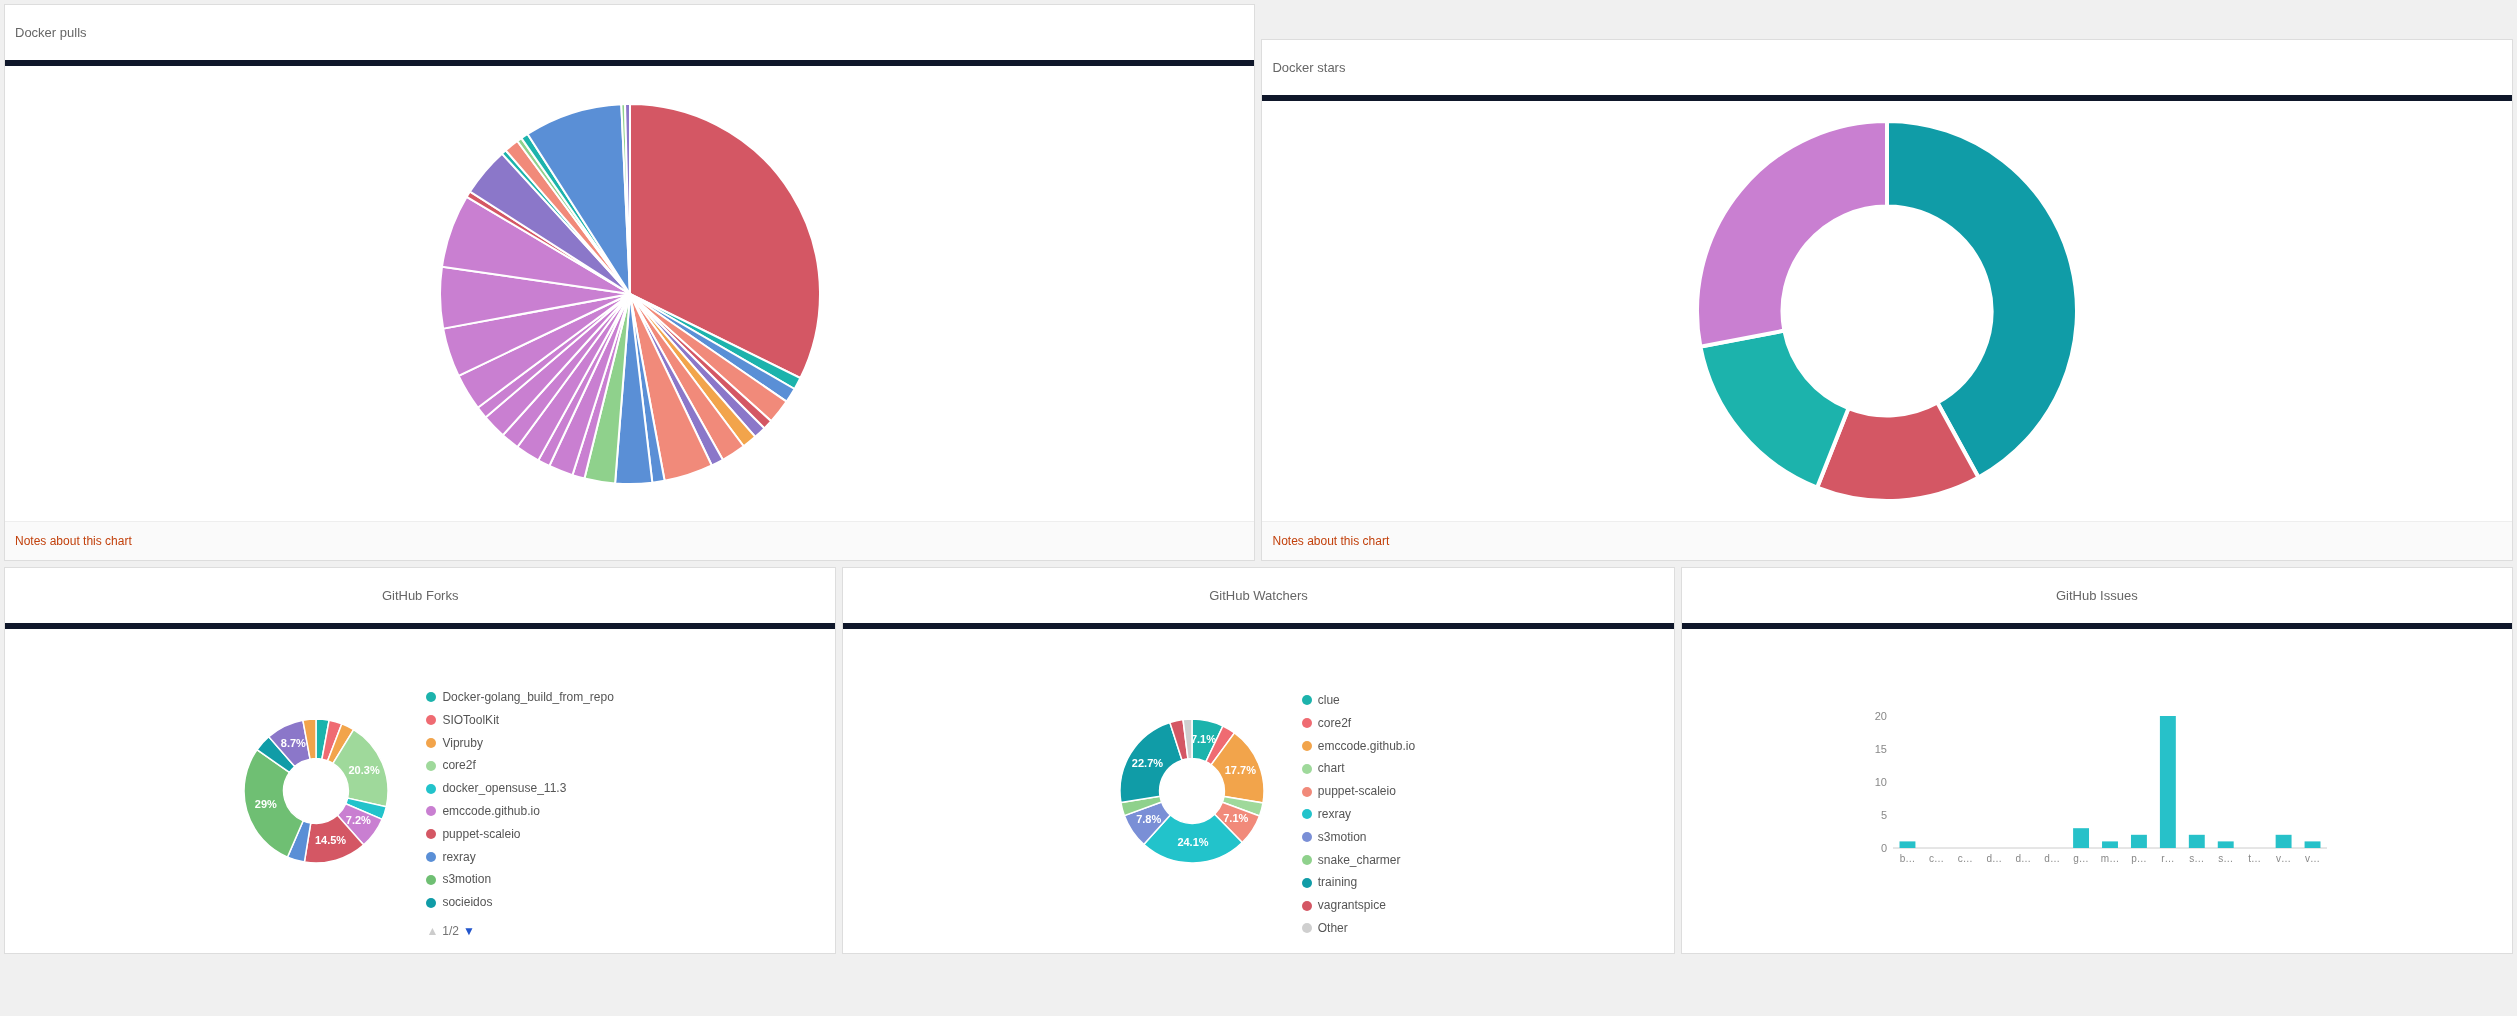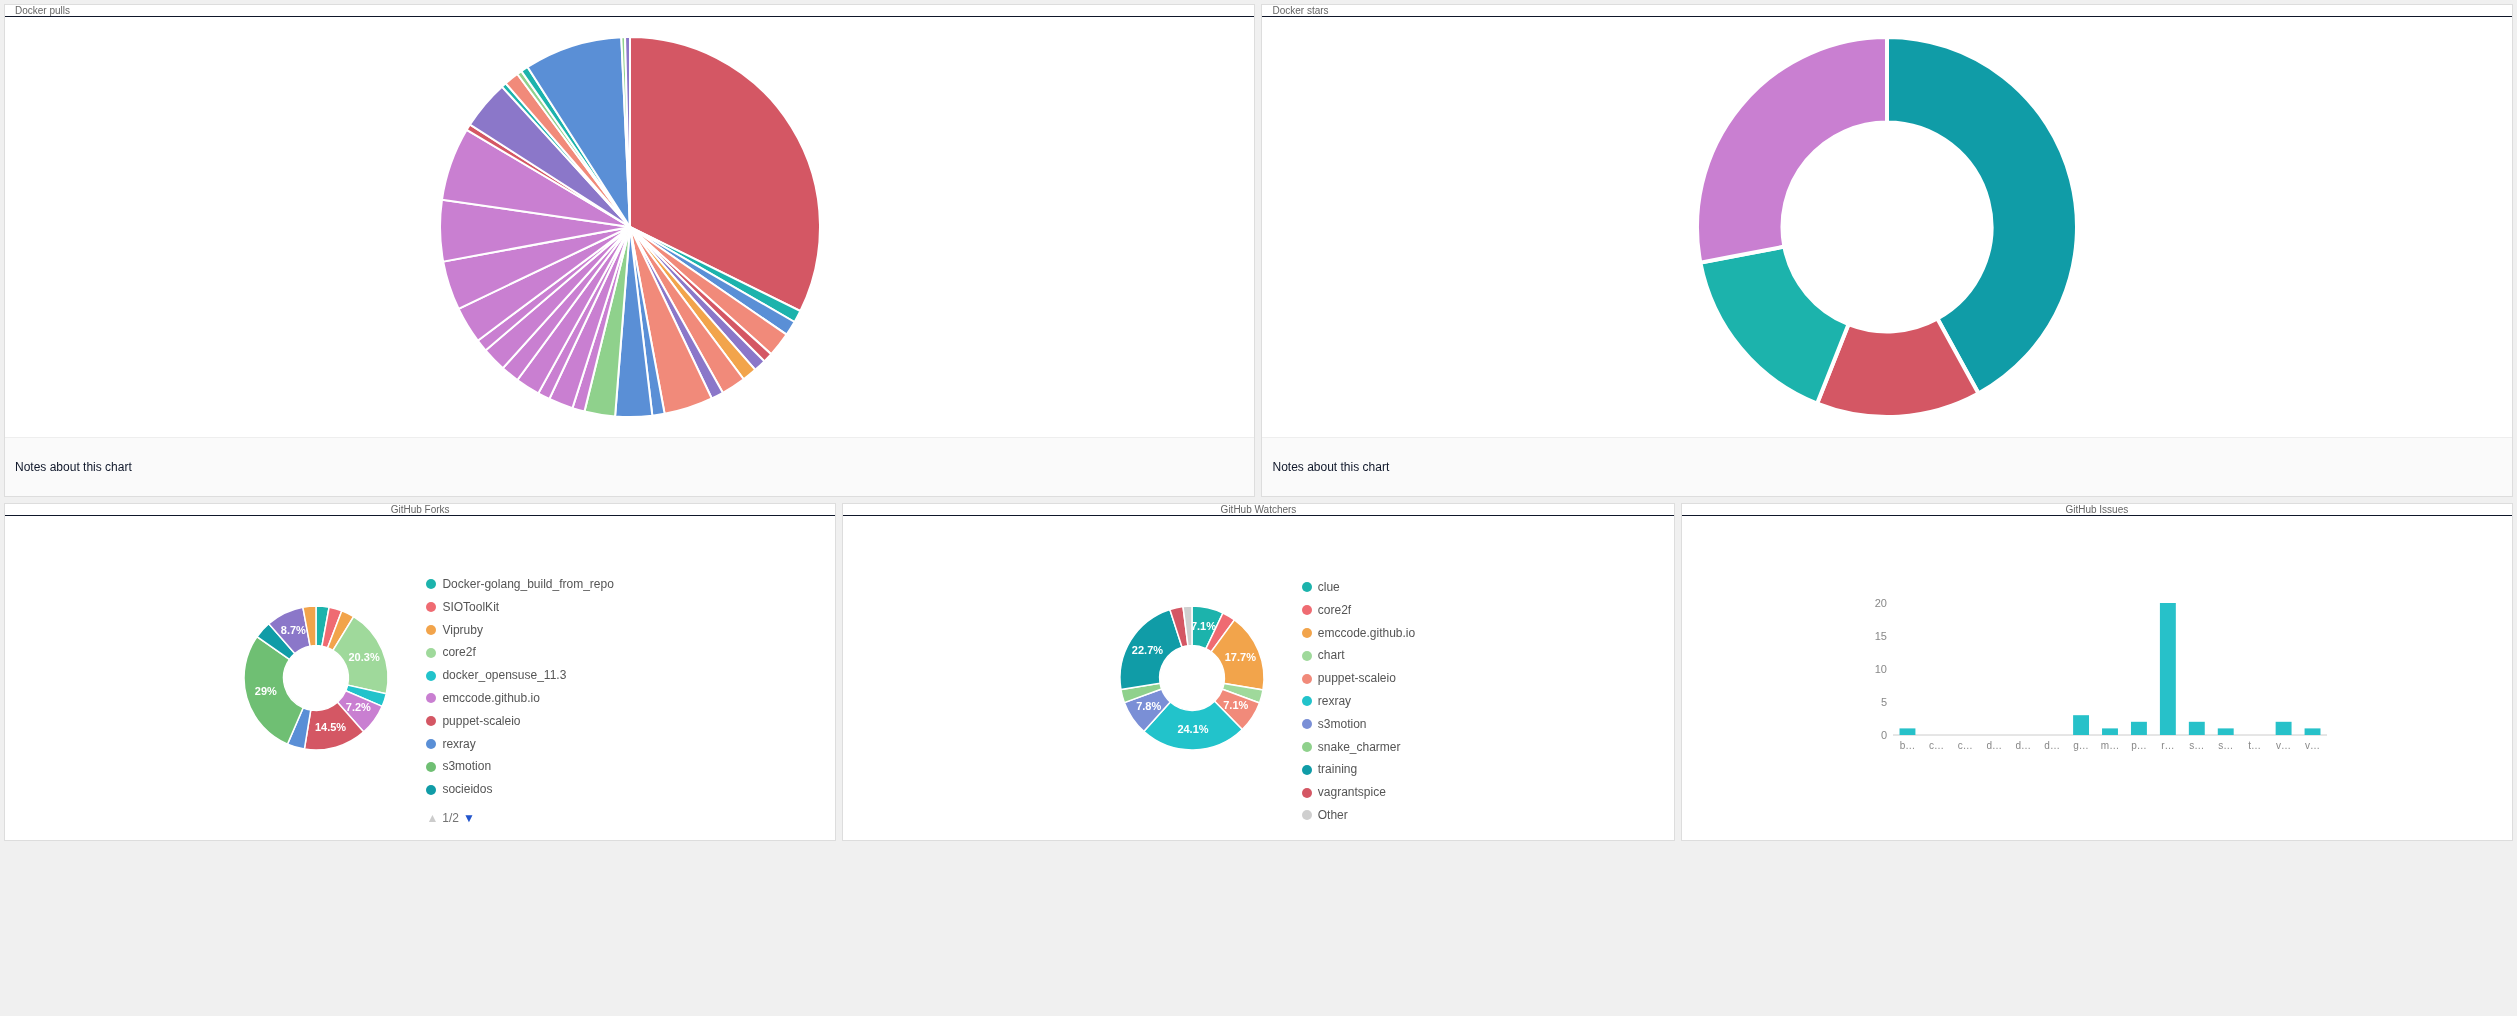--- a/index.html
+++ b/index.html
@@ -16,44 +16,44 @@
     gap: 6px;
     padding: 4px;
   }
   .panel {
     background: #fff;
     border: 1px solid #ddd;
     display: flex;
     flex-direction: column;
   }
   .panel-header {
-    font-size: 10px;
+    font-size: 13px;
     color: #666;
-    padding: 0 10px;
-    border-bottom: 1px solid #0f172a;
+    padding: 20px 10px;
+    border-bottom: 6px solid #0f172a;
   }
   .panel-body {
     flex: 1;
     display: flex;
     align-items: center;
     justify-content: center;
     position: relative;
     padding: 10px;
   }
   .panel-footer {
     font-size: 12px;
-    color: #0f172a;
-    padding: 22px 10px;
+    color: #c2410c;
+    padding: 12px 10px;
     border-top: 1px solid #eee;
     background: #fafafa;
   }
 
   
   #panel-docker-pulls { grid-column: 1 / span 1.5; }
-  #panel-docker-stars { grid-column: auto; }
+  #panel-docker-stars { grid-column: auto; margin-top: 35px; }
 
   .top-row {
     display: grid;
     grid-template-columns: 1fr 1fr;
     gap: 6px;
     grid-column: 1 / -1;
   }
   .bottom-row {
     display: grid;
     grid-template-columns: 1fr 1fr 1fr;

